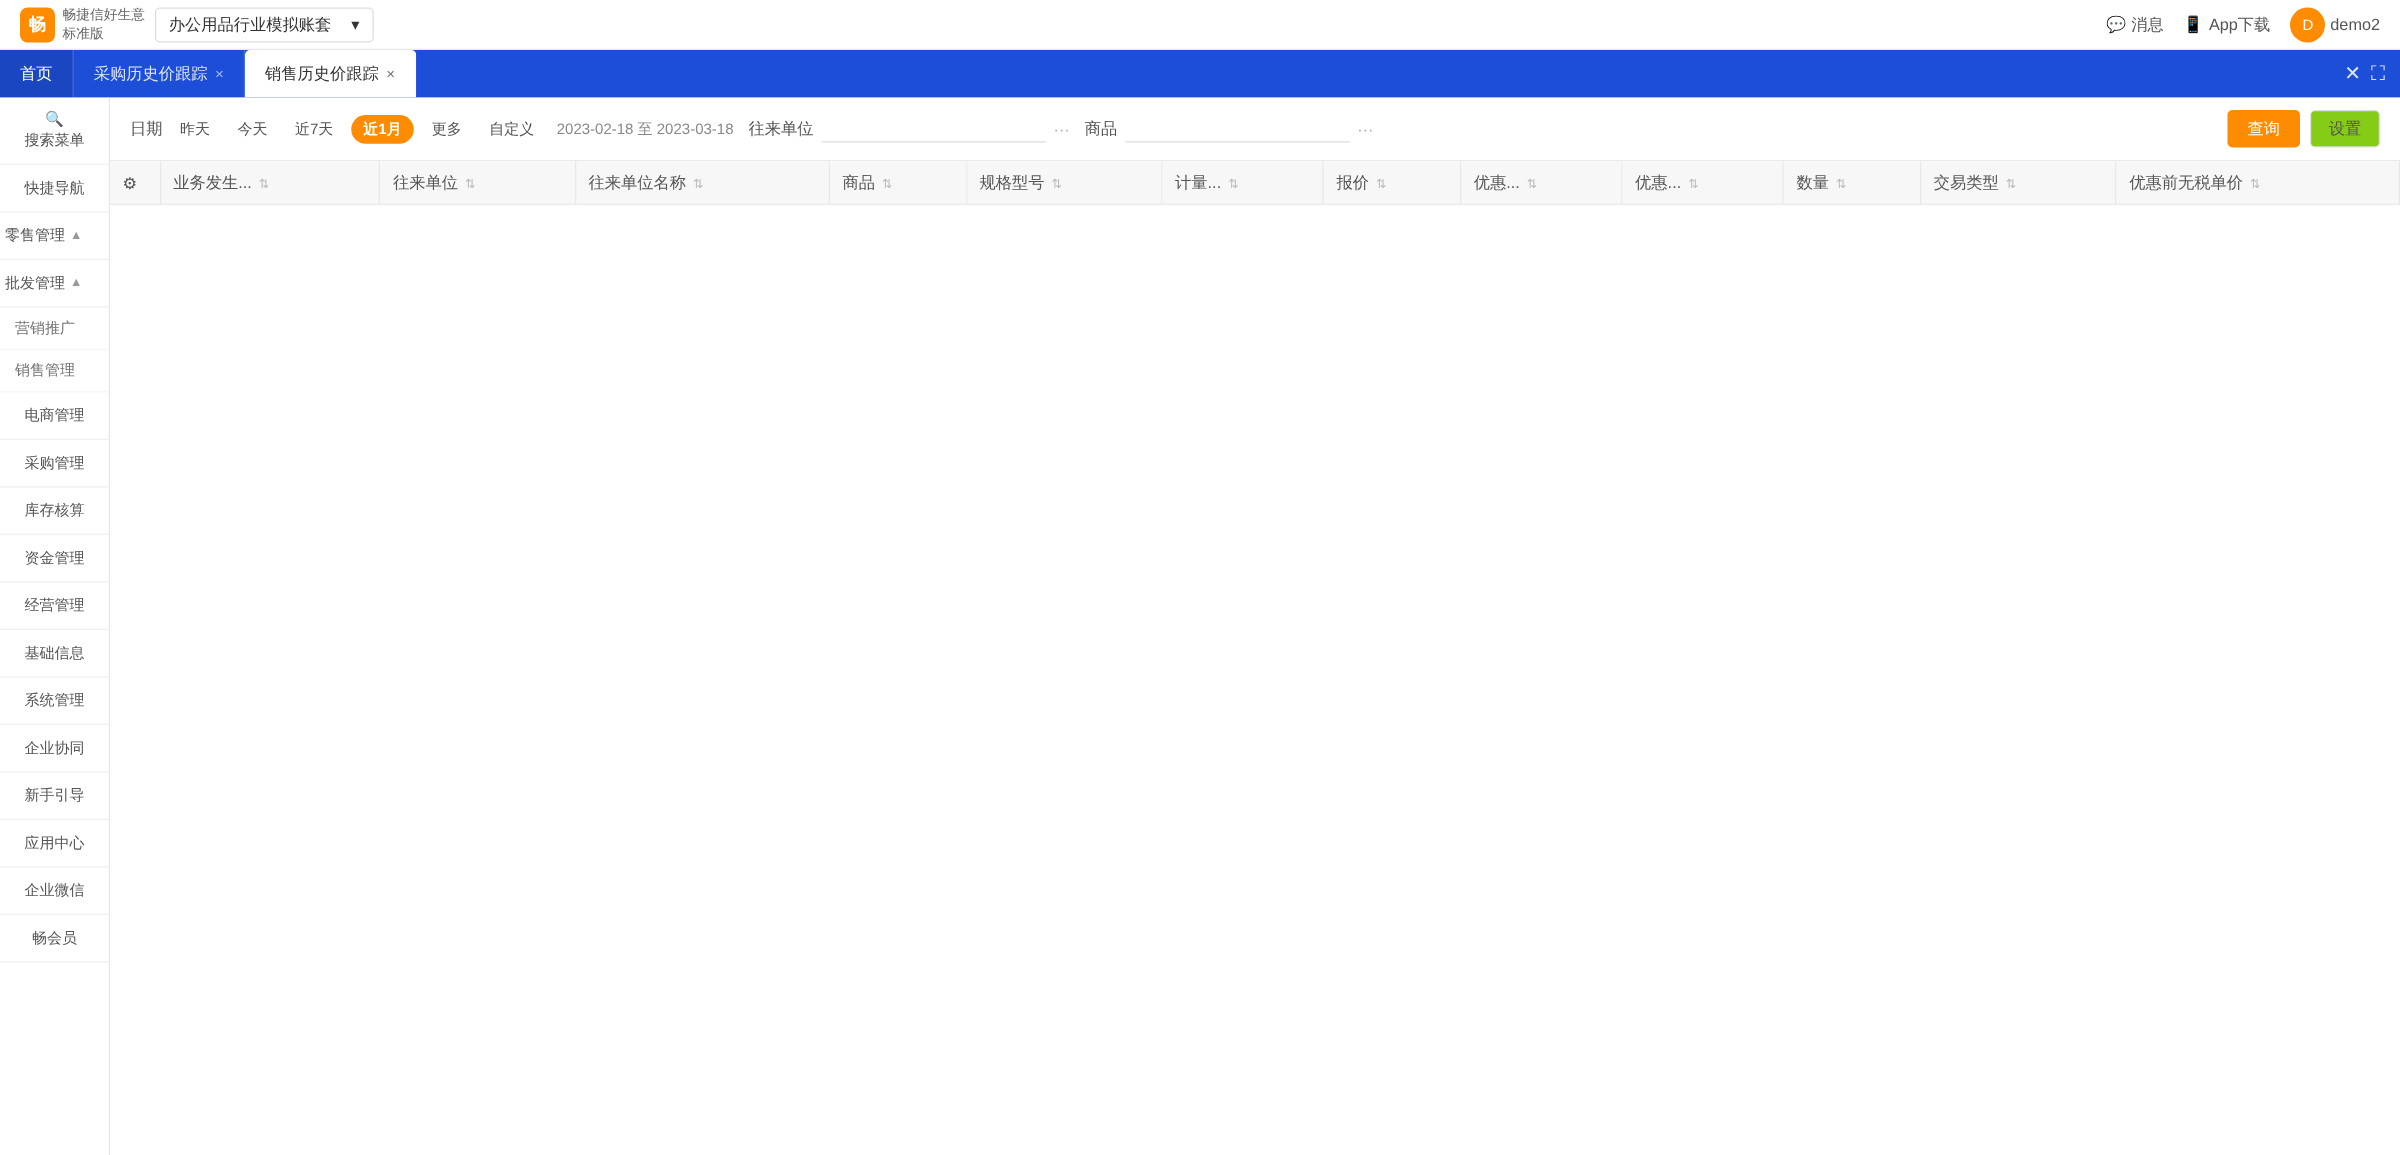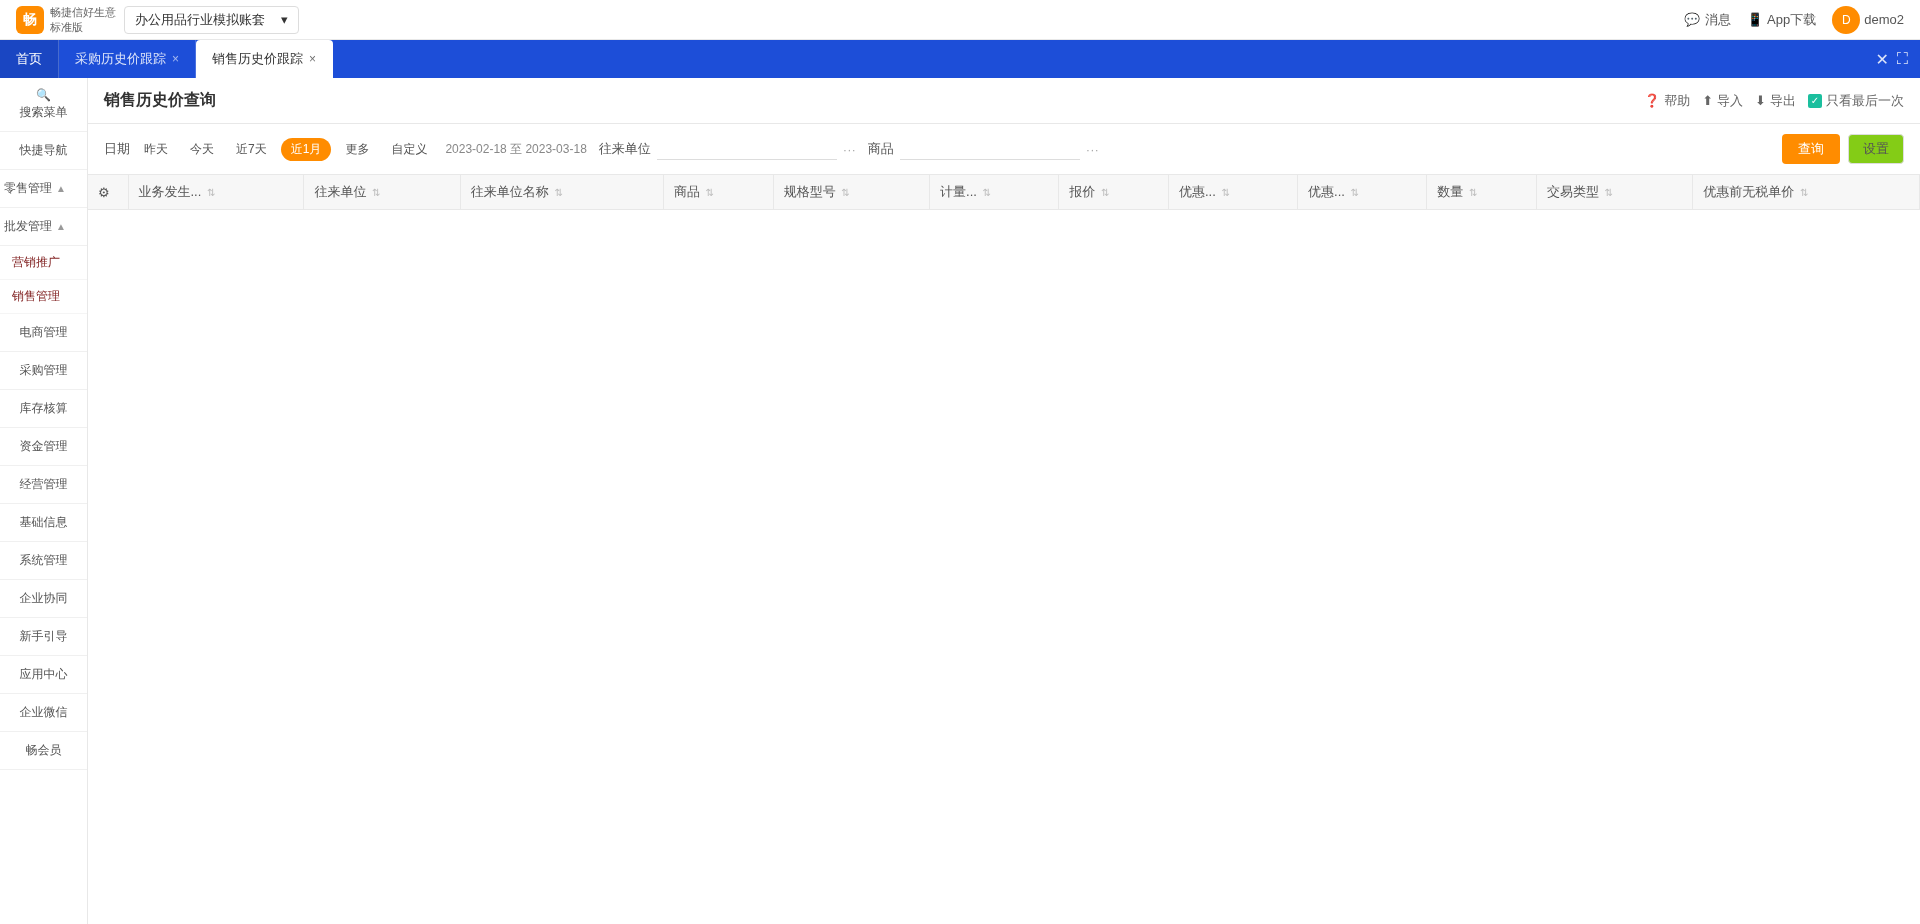--- a/index.html
+++ b/index.html
@@ -75,21 +75,21 @@
       align-items: center;
       justify-content: center;
       flex-direction: column;
       gap: 2px;
     }
     .sidebar-item.has-arrow { flex-direction: row; justify-content: flex-start; gap: 4px; }
     .sidebar-arrow { font-size: 10px; color: #999; }
     .sub-item {
       padding: 8px 12px;
       font-size: 12px;
-      color: #7f1d1d;
+      color: #737373;
       cursor: pointer;
       border-bottom: 1px solid #f5f5f5;
     }
 
     
     .content-area { flex: 1; display: flex; flex-direction: column; overflow: hidden; background: #f5f5f5; }
 
     
     .page-header {
       background: #fff;
@@ -114,21 +114,21 @@
       padding: 10px 16px;
       display: flex;
       align-items: center;
       gap: 12px;
       flex-wrap: wrap;
       border-bottom: 1px solid #e8e8e8;
     }
     .filter-group { display: flex; align-items: center; gap: 6px; }
     .filter-label { color: #555; font-size: 13px; }
     .date-btn { padding: 3px 8px; font-size: 12px; cursor: pointer; color: #555; border-radius: 3px; }
-    .date-btn.active { background: #ff8c00; color: white; border-radius: 12px; padding: 3px 10px; }
+    .date-btn.active { background: #ff8c00; color: white; border-radius: 12px; padding: 3px 10px; font-weight: bold; }
     .date-range { font-size: 12px; color: #888; margin-left: 4px; }
     .filter-input-group { display: flex; align-items: center; gap: 6px; }
     .filter-input { border: none; border-bottom: 1px solid #ddd; padding: 3px 6px; width: 180px; font-size: 13px; outline: none; background: transparent; }
     .filter-dots { color: #aaa; cursor: pointer; font-size: 13px; }
     .search-btn {
       background: #ff8c00;
       color: white;
       border: none;
       padding: 6px 16px;
       border-radius: 4px;
@@ -284,43 +284,20 @@
     <div class="sidebar-item">
       <span>企业微信</span>
     </div>
     <div class="sidebar-item">
       <span>畅会员</span>
     </div>
   </div>
 
   <div class="content-area">
 
-    <div class="page-header">
-      <div class="page-title-row">
-        <div class="page-title">销售历史价查询</div>
-        <div class="page-actions">
-          <div class="page-action-item">
-            <span>❓</span>
-            <span>帮助</span>
-          </div>
-          <div class="page-action-item">
-            <span>⬆</span>
-            <span>导入</span>
-          </div>
-          <div class="page-action-item">
-            <span>⬇</span>
-            <span>导出</span>
-          </div>
-          <div class="checkbox-area">
-            <div class="checkbox-teal">✓</div>
-            <span>只看最后一次</span>
-          </div>
-        </div>
-      </div>
-    </div>
 
     <div class="filter-bar">
       <div class="filter-group">
         <span class="filter-label">日期</span>
         <span class="date-btn">昨天</span>
         <span class="date-btn">今天</span>
         <span class="date-btn">近7天</span>
         <span class="date-btn active">近1月</span>
         <span class="date-btn">更多</span>
         <span class="date-btn">自定义</span>

